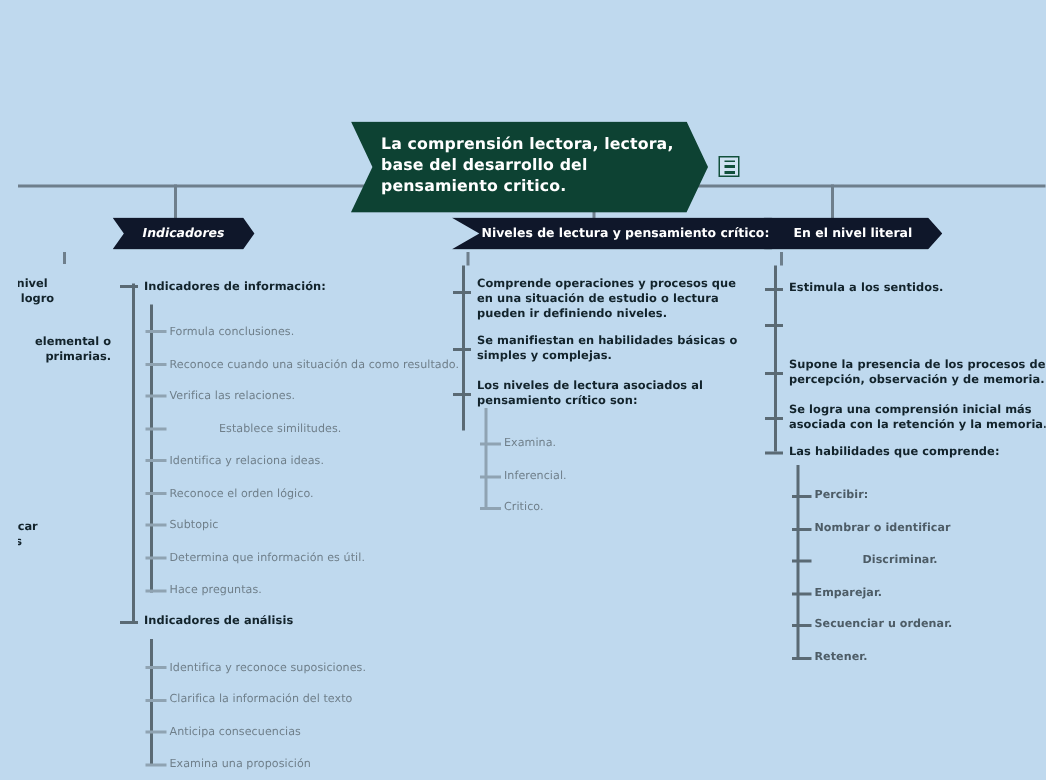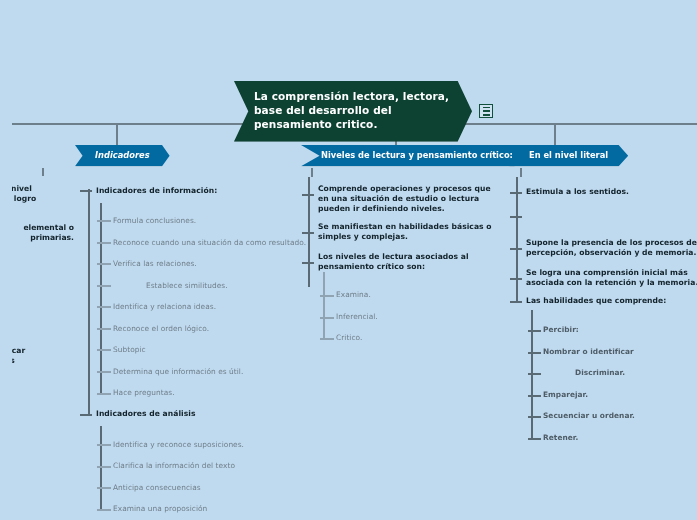--- a/index.html
+++ b/index.html
@@ -37,21 +37,21 @@
   .root-icon i { display: block; width: 7px; height: 1.6px; background: #11503c; }
 
   
   .hbar { position: absolute; left: 0; top: 123px; width: 697px; height: 1.6px; background: #6e7f8c; }
   .vdrop { position: absolute; width: 1.6px; background: #6e7f8c; }
   .root-stub { position: absolute; left: 340px; top: 116px; width: 2px; height: 8px; background: #3c5560; }
 
   
   .branch-head {
     position: absolute;
-    background: #0369a1;
+    background: #0f172a;
     color: #ffffff;
     font-size: 8.3px;
     font-weight: bold;
     white-space: nowrap;
     padding: 6px 20px 7px 20px;
     line-height: 1;
     text-align: center;
     filter: drop-shadow(0 1px 1px rgba(40,60,70,0.55));
     clip-path: polygon(0% 0%, 92% 0%, 100% 50%, 92% 100%, 0% 100%, 8% 50%);
   }

